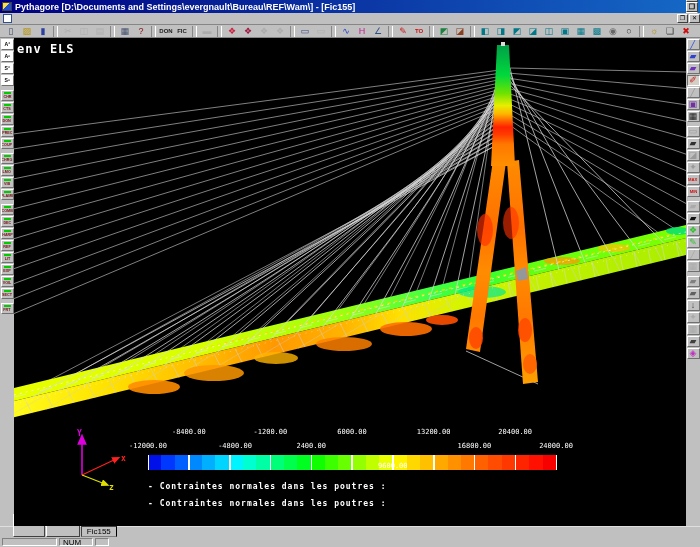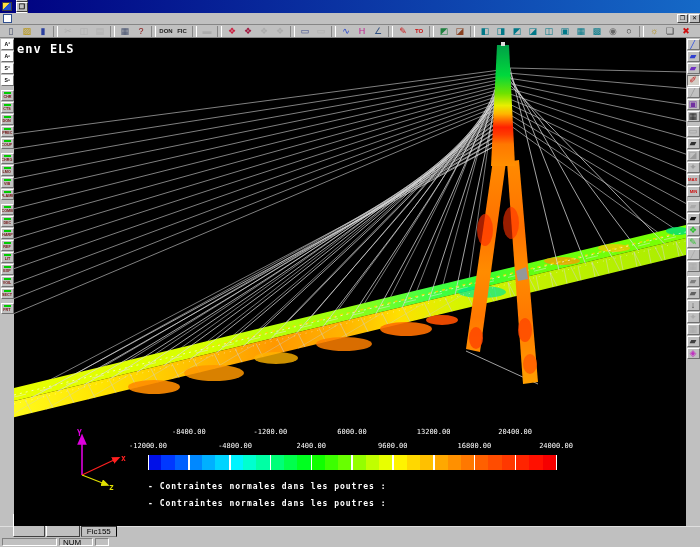--- a/index.html
+++ b/index.html
@@ -60,20 +60,21 @@
   .statusbar{height:10px;background:#c0c0c0;display:flex;gap:2px;padding:1px 2px 0 2px;font-size:8px;}
   .spanel{border:1px solid;border-color:#808080 #fff #fff #808080;padding:0 3px;height:8px;line-height:7px;overflow:hidden;}
   .spanel.grow{flex:1;}
   .spanel.w55{width:55px;} .spanel.w34{width:34px;text-align:left;} .spanel.w14{width:14px;}
 </style>
 </head>
 <body>
 
 <div class="titlebar">
   <div class="app-icon"></div>
+  <div class="title-text">Pythagore [D:\Documents and Settings\evergnault\Bureau\REF\Wam\] - [Fic155]</div>
   <div id="title-buttons">
       <div class="win-btn">_</div>
       <div class="win-btn">❐</div>
       <div class="win-btn close">✕</div>
     </div>
 </div>
 
 <div class="menubar">
   <div class="doc-icon"></div>
   <div class="menu-right" id="mdi-buttons">
@@ -594,21 +595,21 @@
         <div class="legend-label" style="left: 174.8px; top: 390px;">-8400.00</div>
         <div class="legend-tick" style="left: 215.6px;"></div>
         <div class="legend-label" style="left: 221px; top: 404px;">-4800.00</div>
         <div class="legend-tick" style="left: 256.4px;"></div>
         <div class="legend-label" style="left: 256.4px; top: 390px;">-1200.00</div>
         <div class="legend-tick" style="left: 297.2px;"></div>
         <div class="legend-label" style="left: 297.2px; top: 404px;">2400.00</div>
         <div class="legend-tick" style="left: 338px;"></div>
         <div class="legend-label" style="left: 338px; top: 390px;">6000.00</div>
         <div class="legend-tick" style="left: 378.8px;"></div>
-        <div class="legend-label" style="left: 378.8px; top: 404px;">9600.00</div>
+        <div class="legend-label" style="left: 378.8px; top: 424px;">9600.00</div>
         <div class="legend-tick" style="left: 419.6px;"></div>
         <div class="legend-label" style="left: 419.6px; top: 390px;">13200.00</div>
         <div class="legend-tick" style="left: 460.4px;"></div>
         <div class="legend-label" style="left: 460.4px; top: 404px;">16800.00</div>
         <div class="legend-tick" style="left: 501.2px;"></div>
         <div class="legend-label" style="left: 501.2px; top: 390px;">20400.00</div>
         <div class="legend-tick" style="left: 542px;"></div>
         <div class="legend-label" style="left: 542px; top: 404px;">24000.00</div>
       </div>
     <div class="caption" style="top:444px">- Contraintes normales dans les poutres :</div>

